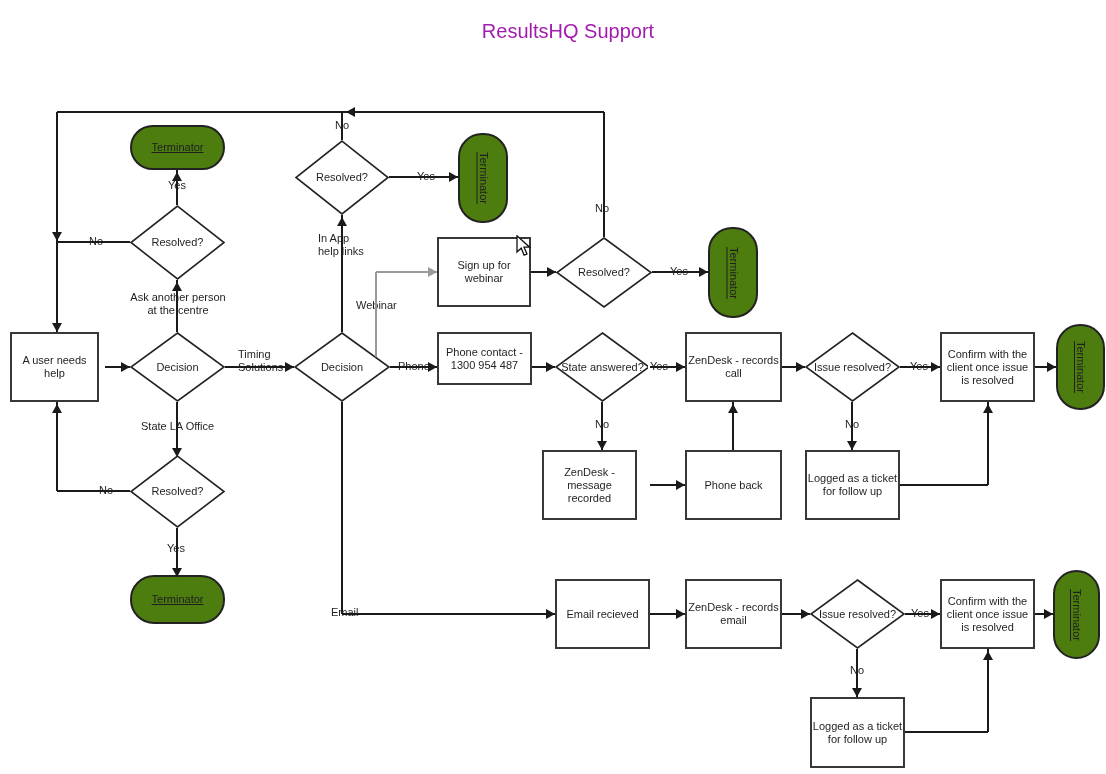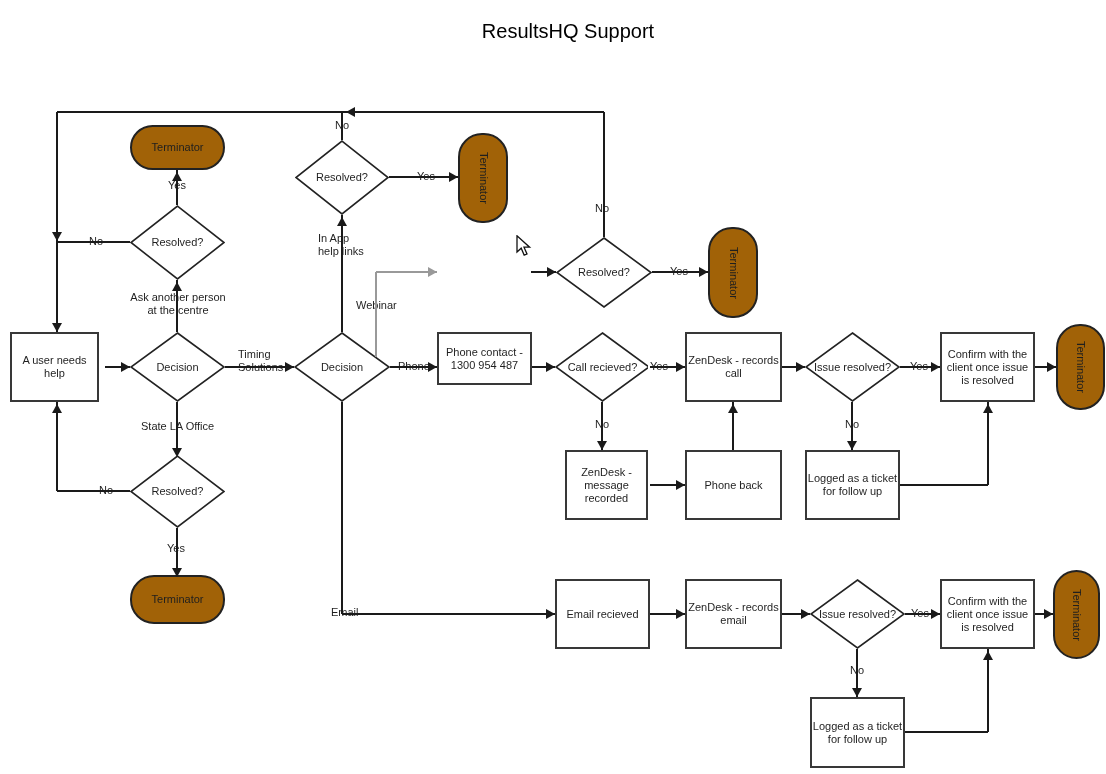--- a/index.html
+++ b/index.html
@@ -2,34 +2,34 @@
 <html><head>
 <meta charset="utf-8">
 <style>
   html,body{margin:0;padding:0;background:#fff;}
   #canvas{
     position:relative;width:1106px;height:774px;background:#ffffff;
     font-family:"Liberation Sans", sans-serif;color:#1f1f1f;overflow:hidden;
   }
   .title{
     position:absolute;left:383px;top:20px;width:370px;text-align:center;
-    font-size:20px;color:#000000;white-space:nowrap;
+    font-size:20px;color:#a21caf;white-space:nowrap;
   }
   
   .proc{
     position:absolute;background:#fff;border:2px solid #383838;box-sizing:border-box;
     display:flex;align-items:center;justify-content:center;text-align:center;
     font-size:11px;line-height:13px;
   }
   .proc span{white-space:pre-line;}
   
   .term{
-    position:absolute;background:#a16207;border:2px solid #222;box-sizing:border-box;
+    position:absolute;background:#4d7c0f;border:2px solid #222;box-sizing:border-box;
     border-radius:24px;display:flex;align-items:center;justify-content:center;
-    text-align:center;font-size:11px;line-height:13px;
+    text-align:center;font-size:11px;line-height:13px;text-decoration:underline;
   }
   .term.v span{writing-mode:vertical-rl;}
   
   .dia{position:absolute;}
   .dia svg{position:absolute;left:0;top:0;width:100%;height:100%;display:block;}
   .dia .dlb{
     position:absolute;left:0;top:0;right:0;bottom:0;display:flex;align-items:center;
     justify-content:center;text-align:center;font-size:11px;line-height:13px;white-space:pre-line;
   }
   
@@ -53,29 +53,33 @@
 </head>
 <body>
 
 <div id="canvas">
 
   <div class="title">ResultsHQ Support</div>
 
   <div class="proc" style="left:10px;top:332px;width:89px;height:70px">
       <span>A user needs help</span>
     </div>
+  <div class="proc" style="left:437px;top:237px;width:94px;height:70px">
+      <span>Sign up for
+webinar</span>
+    </div>
   <div class="proc" style="left:437px;top:332px;width:95px;height:53px">
       <span>Phone contact -
 1300 954 487</span>
     </div>
   <div class="proc" style="left:685px;top:332px;width:97px;height:70px">
       <span>ZenDesk - records
 call</span>
     </div>
-  <div class="proc" style="left:565px;top:450px;width:83px;height:70px">
+  <div class="proc" style="left:542px;top:450px;width:95px;height:70px">
       <span>ZenDesk -
 message recorded</span>
     </div>
   <div class="proc" style="left:685px;top:450px;width:97px;height:70px">
       <span>Phone back</span>
     </div>
   <div class="proc" style="left:805px;top:450px;width:95px;height:70px">
       <span>Logged as a ticket
 for follow up</span>
     </div>
@@ -153,21 +157,21 @@
   <div class="dia" style="left:556px;top:237px;width:96px;height:71px">
     <svg viewBox="0 0 100 70" preserveAspectRatio="none">
         <polygon points="50,1 99,35 50,69 1,35" fill="#fff" stroke="#222" stroke-width="1.6" vector-effect="non-scaling-stroke"></polygon>
       </svg>
     <span class="dlb">Resolved?</span>
   </div>
   <div class="dia" style="left:555px;top:332px;width:95px;height:70px">
     <svg viewBox="0 0 100 70" preserveAspectRatio="none">
         <polygon points="50,1 99,35 50,69 1,35" fill="#fff" stroke="#222" stroke-width="1.6" vector-effect="non-scaling-stroke"></polygon>
       </svg>
-    <span class="dlb">Call recieved?</span>
+    <span class="dlb">State answered?</span>
   </div>
   <div class="dia" style="left:805px;top:332px;width:95px;height:70px">
     <svg viewBox="0 0 100 70" preserveAspectRatio="none">
         <polygon points="50,1 99,35 50,69 1,35" fill="#fff" stroke="#222" stroke-width="1.6" vector-effect="non-scaling-stroke"></polygon>
       </svg>
     <span class="dlb">Issue resolved?</span>
   </div>
   <div class="dia" style="left:810px;top:579px;width:95px;height:70px">
     <svg viewBox="0 0 100 70" preserveAspectRatio="none">
         <polygon points="50,1 99,35 50,69 1,35" fill="#fff" stroke="#222" stroke-width="1.6" vector-effect="non-scaling-stroke"></polygon>

